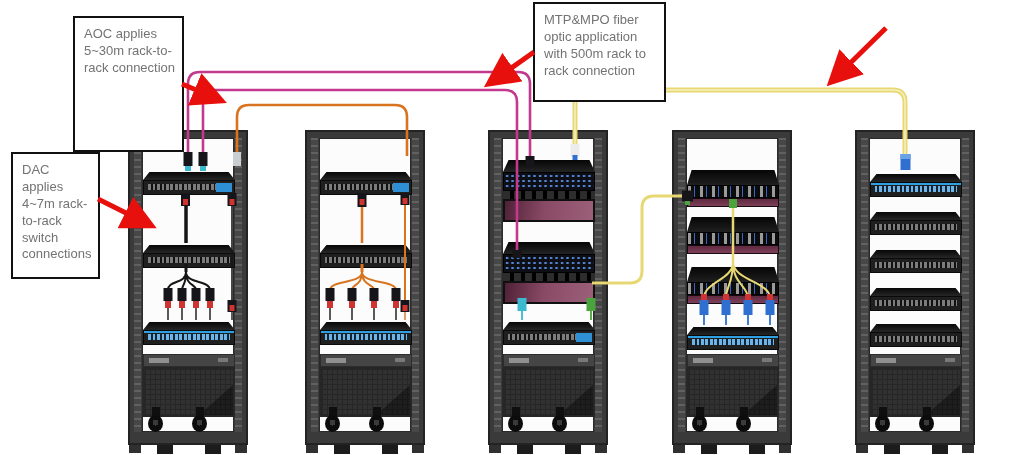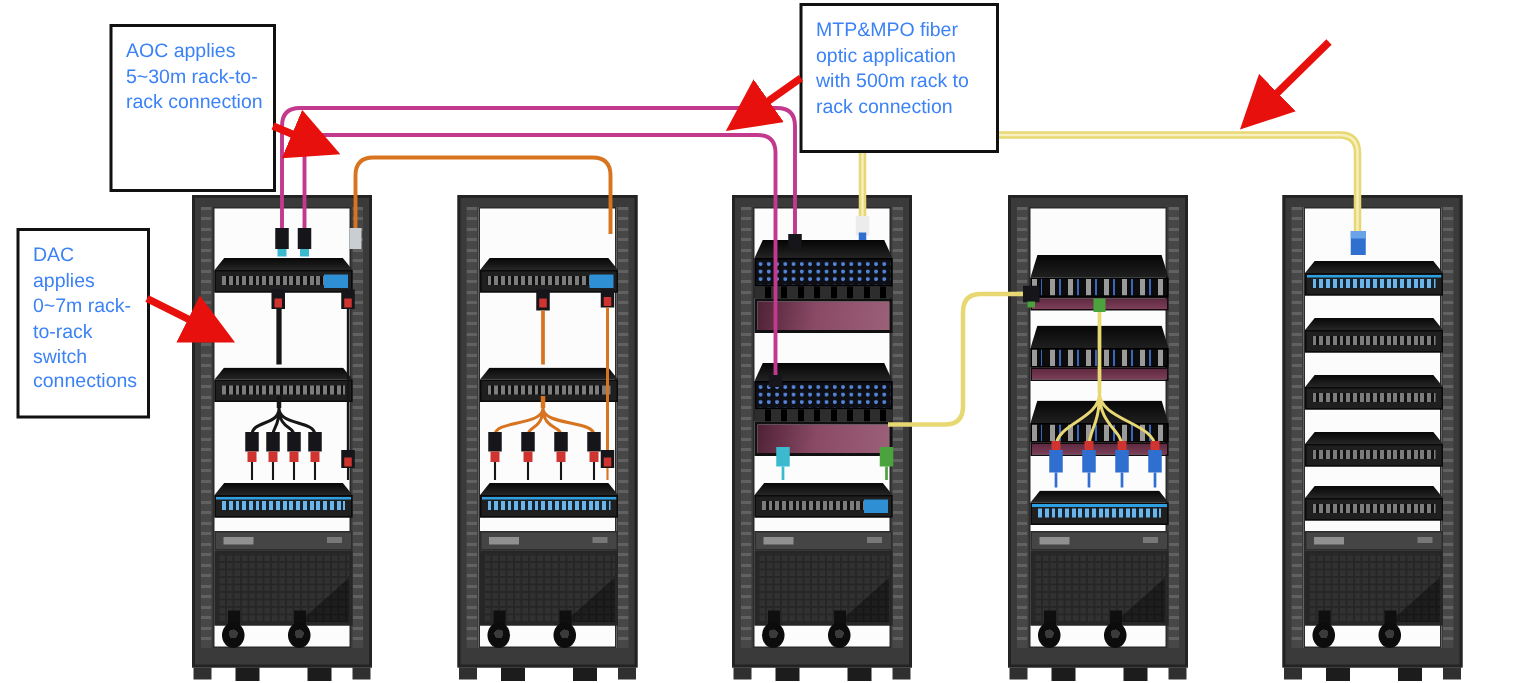--- a/index.html
+++ b/index.html
@@ -1,21 +1,21 @@
 <!DOCTYPE html>
 <html style="--c-mpo: #c2398d; --c-aoc: #d8731f; --c-lc: #e8d873; --c-lc_core: #f6efbe; --c-dac: #161616; --c-arrow: #e8100c; --c-red: #cf3430; --c-cyan: #3bb9cf; --c-green: #4aa33c; --c-blue: #2f6fd0; --c-silver: #c9ced2; --c-accent: #2e8fd4; --c-drawer: #8a4a66;"><head>
 <meta charset="utf-8">
 <style>
   html,body{margin:0;padding:0;background:#fff;}
   .stage{position:relative;width:1024px;height:455px;background:#fff;overflow:hidden;
          font-family:"Liberation Sans",sans-serif;}
   
-  .note{position:absolute;background:#fff;border:2px solid #111;color:#3b82f6;
+  .note{position:absolute;background:#fff;border:2px solid #111;color:#737373;
         font-size:13px;line-height:1.3;padding:8px 6px 8px 9px;box-sizing:border-box;z-index:30;}
-  .note-aoc{left:73px;top:16px;width:111px;height:112px;}
+  .note-aoc{left:73px;top:16px;width:111px;height:136px;}
   .note-dac{left:11px;top:152px;width:89px;height:127px;}
   .note-mpo{left:533px;top:2px;width:133px;height:100px;}
   .note-lc{left:883px;top:1px;width:140px;height:97px;}
   
   .lyr{position:absolute;left:0;top:0;z-index:20;pointer-events:none;}
   .lyr.arrows{z-index:40;}
   .cable-mpo{stroke:var(--c-mpo);}
   .cable-aoc{stroke:var(--c-aoc);}
   .cable-lc{stroke:var(--c-lc);}
   .cable-lc-core{stroke:var(--c-lc_core);}
@@ -327,21 +327,21 @@
       <rect class="f-red" x="767" y="294" width="6" height="6"></rect>
         <rect class="f-blue" x="765.5" y="300" width="9" height="15"></rect>
       <path class="stub-blue" fill="none" stroke-width="1.8" d="M704 315 V325 M726 315 V325 M748 315 V325 M770 315 V325"></path>
     </g>
 
     <rect class="f-blue" x="900.5" y="154" width="10" height="16"></rect>
     <rect class="f-blue-lt" x="900.5" y="154" width="10" height="5"></rect>
   </svg>
 
   <div class="note note-aoc">AOC applies 5~30m rack-to-rack connection</div>
-  <div class="note note-dac">DAC applies 0~7m rack-to-rack switch connections</div>
+  <div class="note note-dac">DAC applies 4~7m rack-to-rack switch connections</div>
   <div class="note note-mpo">MTP&amp;MPO fiber optic application with 500m rack to rack connection</div>
 
   <svg class="lyr arrows" width="1024" height="455">
     <defs>
       <marker id="ah" markerWidth="7" markerHeight="7" refX="5.5" refY="3.5" orient="auto" markerUnits="strokeWidth">
         <path d="M0,0 L7,3.5 L0,7 z" fill="#e8100c"></path>
       </marker>
     </defs>
     <line class="arrow-line" x1="182" y1="84" x2="220" y2="100" marker-end="url(#ah)"></line>
     <line class="arrow-line" x1="98" y1="199" x2="150" y2="225" marker-end="url(#ah)"></line>

